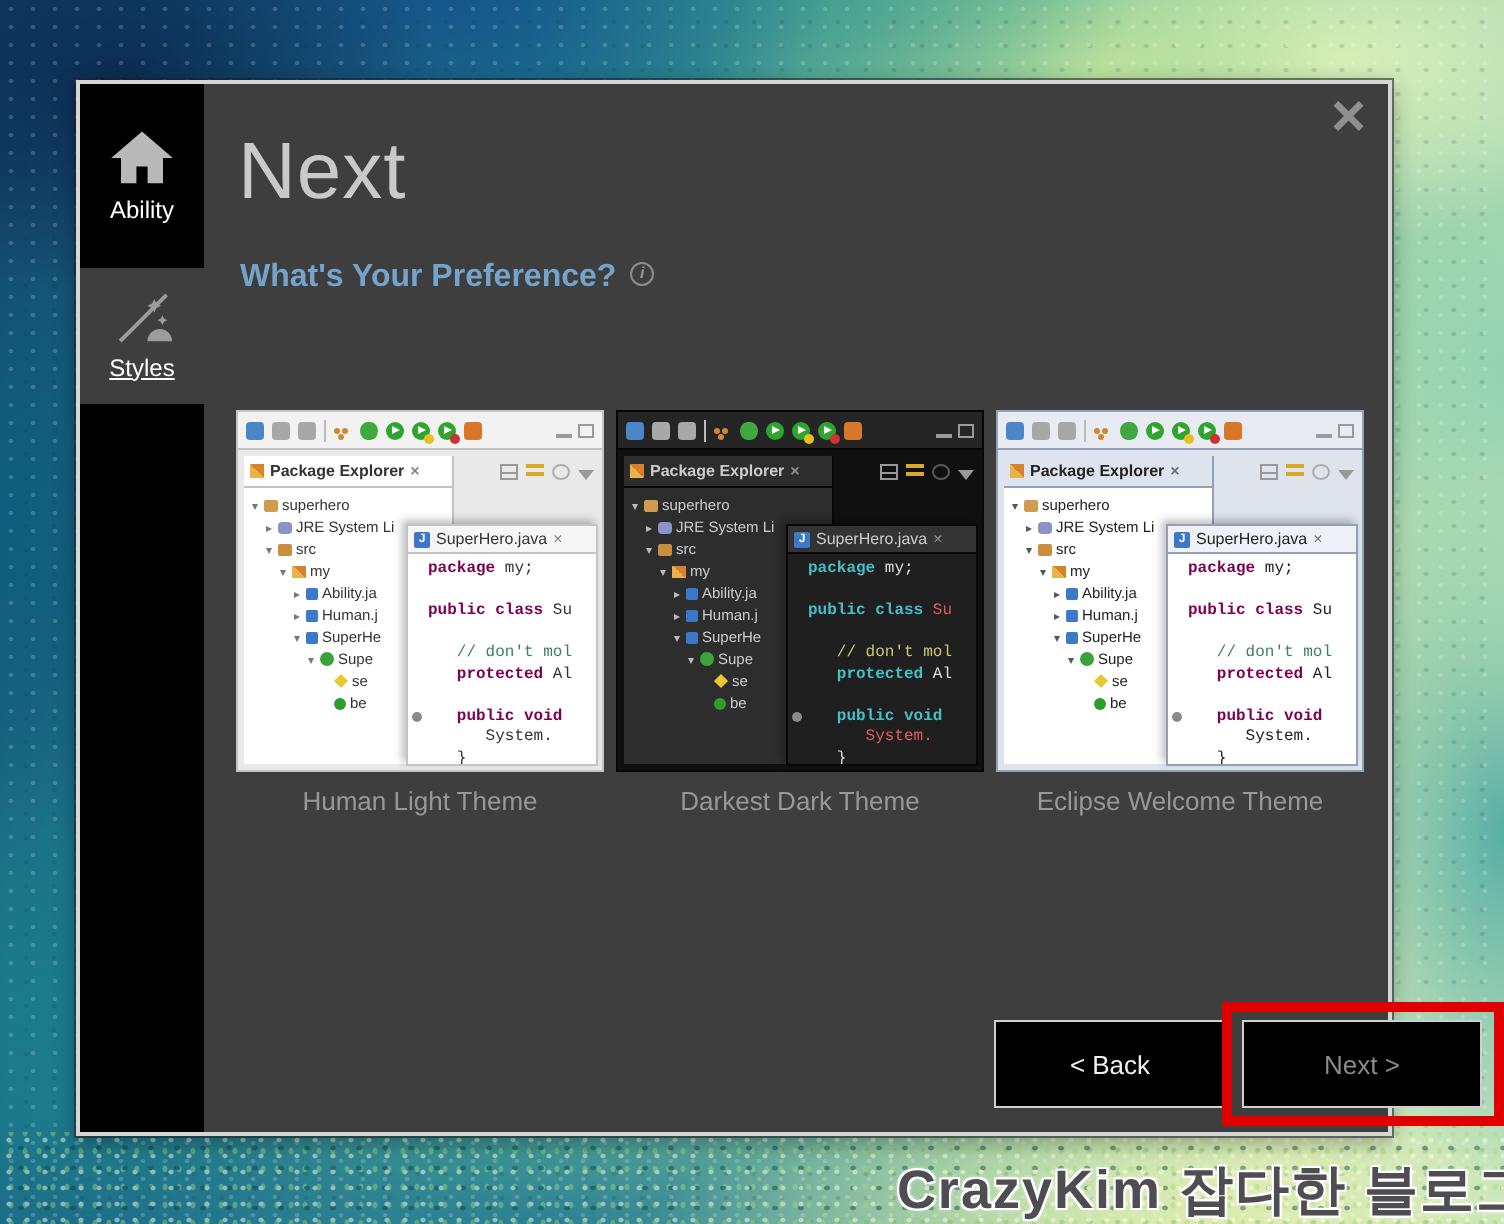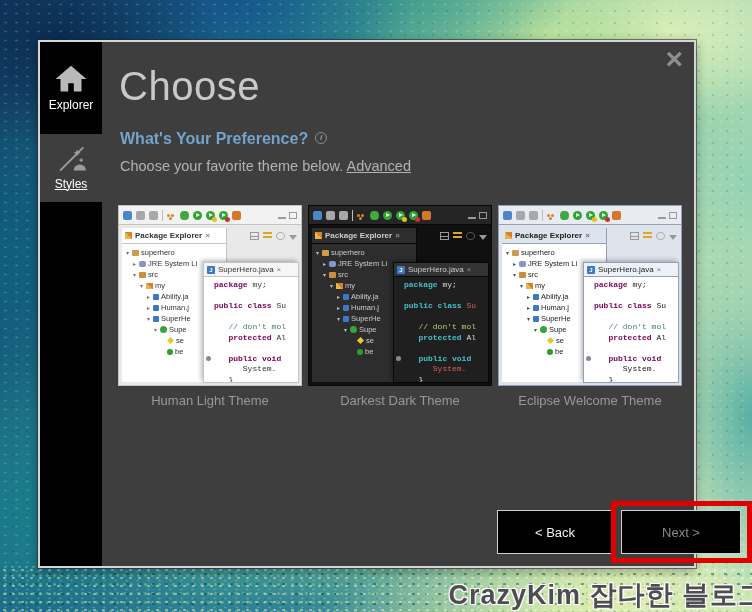--- a/index.html
+++ b/index.html
@@ -154,45 +154,41 @@
 
   <div class="dialog">
     <div class="close-x">×</div>
 
     <div class="sidebar">
       <div class="side-item welcome">
         <svg width="34" height="28" viewBox="0 0 24 20">
           <path d="M12 0.5 L23 10 H19.5 V19 H14 V13 H10 V19 H4.5 V10 H1 Z" fill="#b9b9b9"></path>
           <rect x="10.7" y="14" width="2.6" height="5" fill="#000"></rect>
         </svg>
-        <span>Explorer</span>
+        <span>Ability</span>
       </div>
       <div class="side-item styles">
         <svg width="30" height="26" viewBox="0 0 22 19">
           <path d="M11 1 A7.5 7.5 0 1 0 11 16 A6 6 0 1 1 11 1 Z" fill="#9c9c9c"></path>
           <path d="M15.5 2.5 l0.8 1.7 1.7 0.8 -1.7 0.8 -0.8 1.7 -0.8 -1.7 -1.7 -0.8 1.7 -0.8 Z" fill="#9c9c9c"></path>
           <path d="M18.5 8.5 l0.6 1.2 1.2 0.6 -1.2 0.6 -0.6 1.2 -0.6 -1.2 -1.2 -0.6 1.2 -0.6 Z" fill="#9c9c9c"></path>
           <path d="M20 1 L3 18" stroke="#9c9c9c" stroke-width="1.4"></path>
           <path d="M13 18 a4.5 4.5 0 0 1 9 0 Z" fill="#9c9c9c"></path>
         </svg>
         <span>Styles</span>
       </div>
     </div>
 
     <div class="content">
-      <div class="title">Choose</div>
+      <div class="title">Next</div>
 
       <div class="heading">
         <span>What's Your Preference?</span><span class="info-icon">i</span>
       </div>
 
-      <div class="subtext">
-        <span>Choose your favorite theme below.</span>
-        <span class="advanced">Advanced</span>
-      </div>
 
       <div class="thumbs">
           <div class="theme-card">
             <div class="thumb" style="background: rgb(233, 233, 233); border: 1px solid rgb(196, 196, 196);">
               <div class="t-toolbar" style="background: rgb(242, 242, 242); border-bottom: 1px solid rgb(196, 196, 196);">
                 <span class="tbi square" style="background: rgb(74, 134, 200); --dc: #4a86c8;"></span>
                 <span class="tbi square" style="background: rgb(168, 168, 168); --dc: #a8a8a8;"></span>
                 <span class="tbi square" style="background: rgb(168, 168, 168); --dc: #a8a8a8;"></span>
                 <span class="tbi sep" style="background: rgb(187, 187, 187); --dc: #bbbbbb;"></span>
                 <span class="tbi dots" style="background: rgb(204, 136, 51); --dc: #cc8833;"></span>

